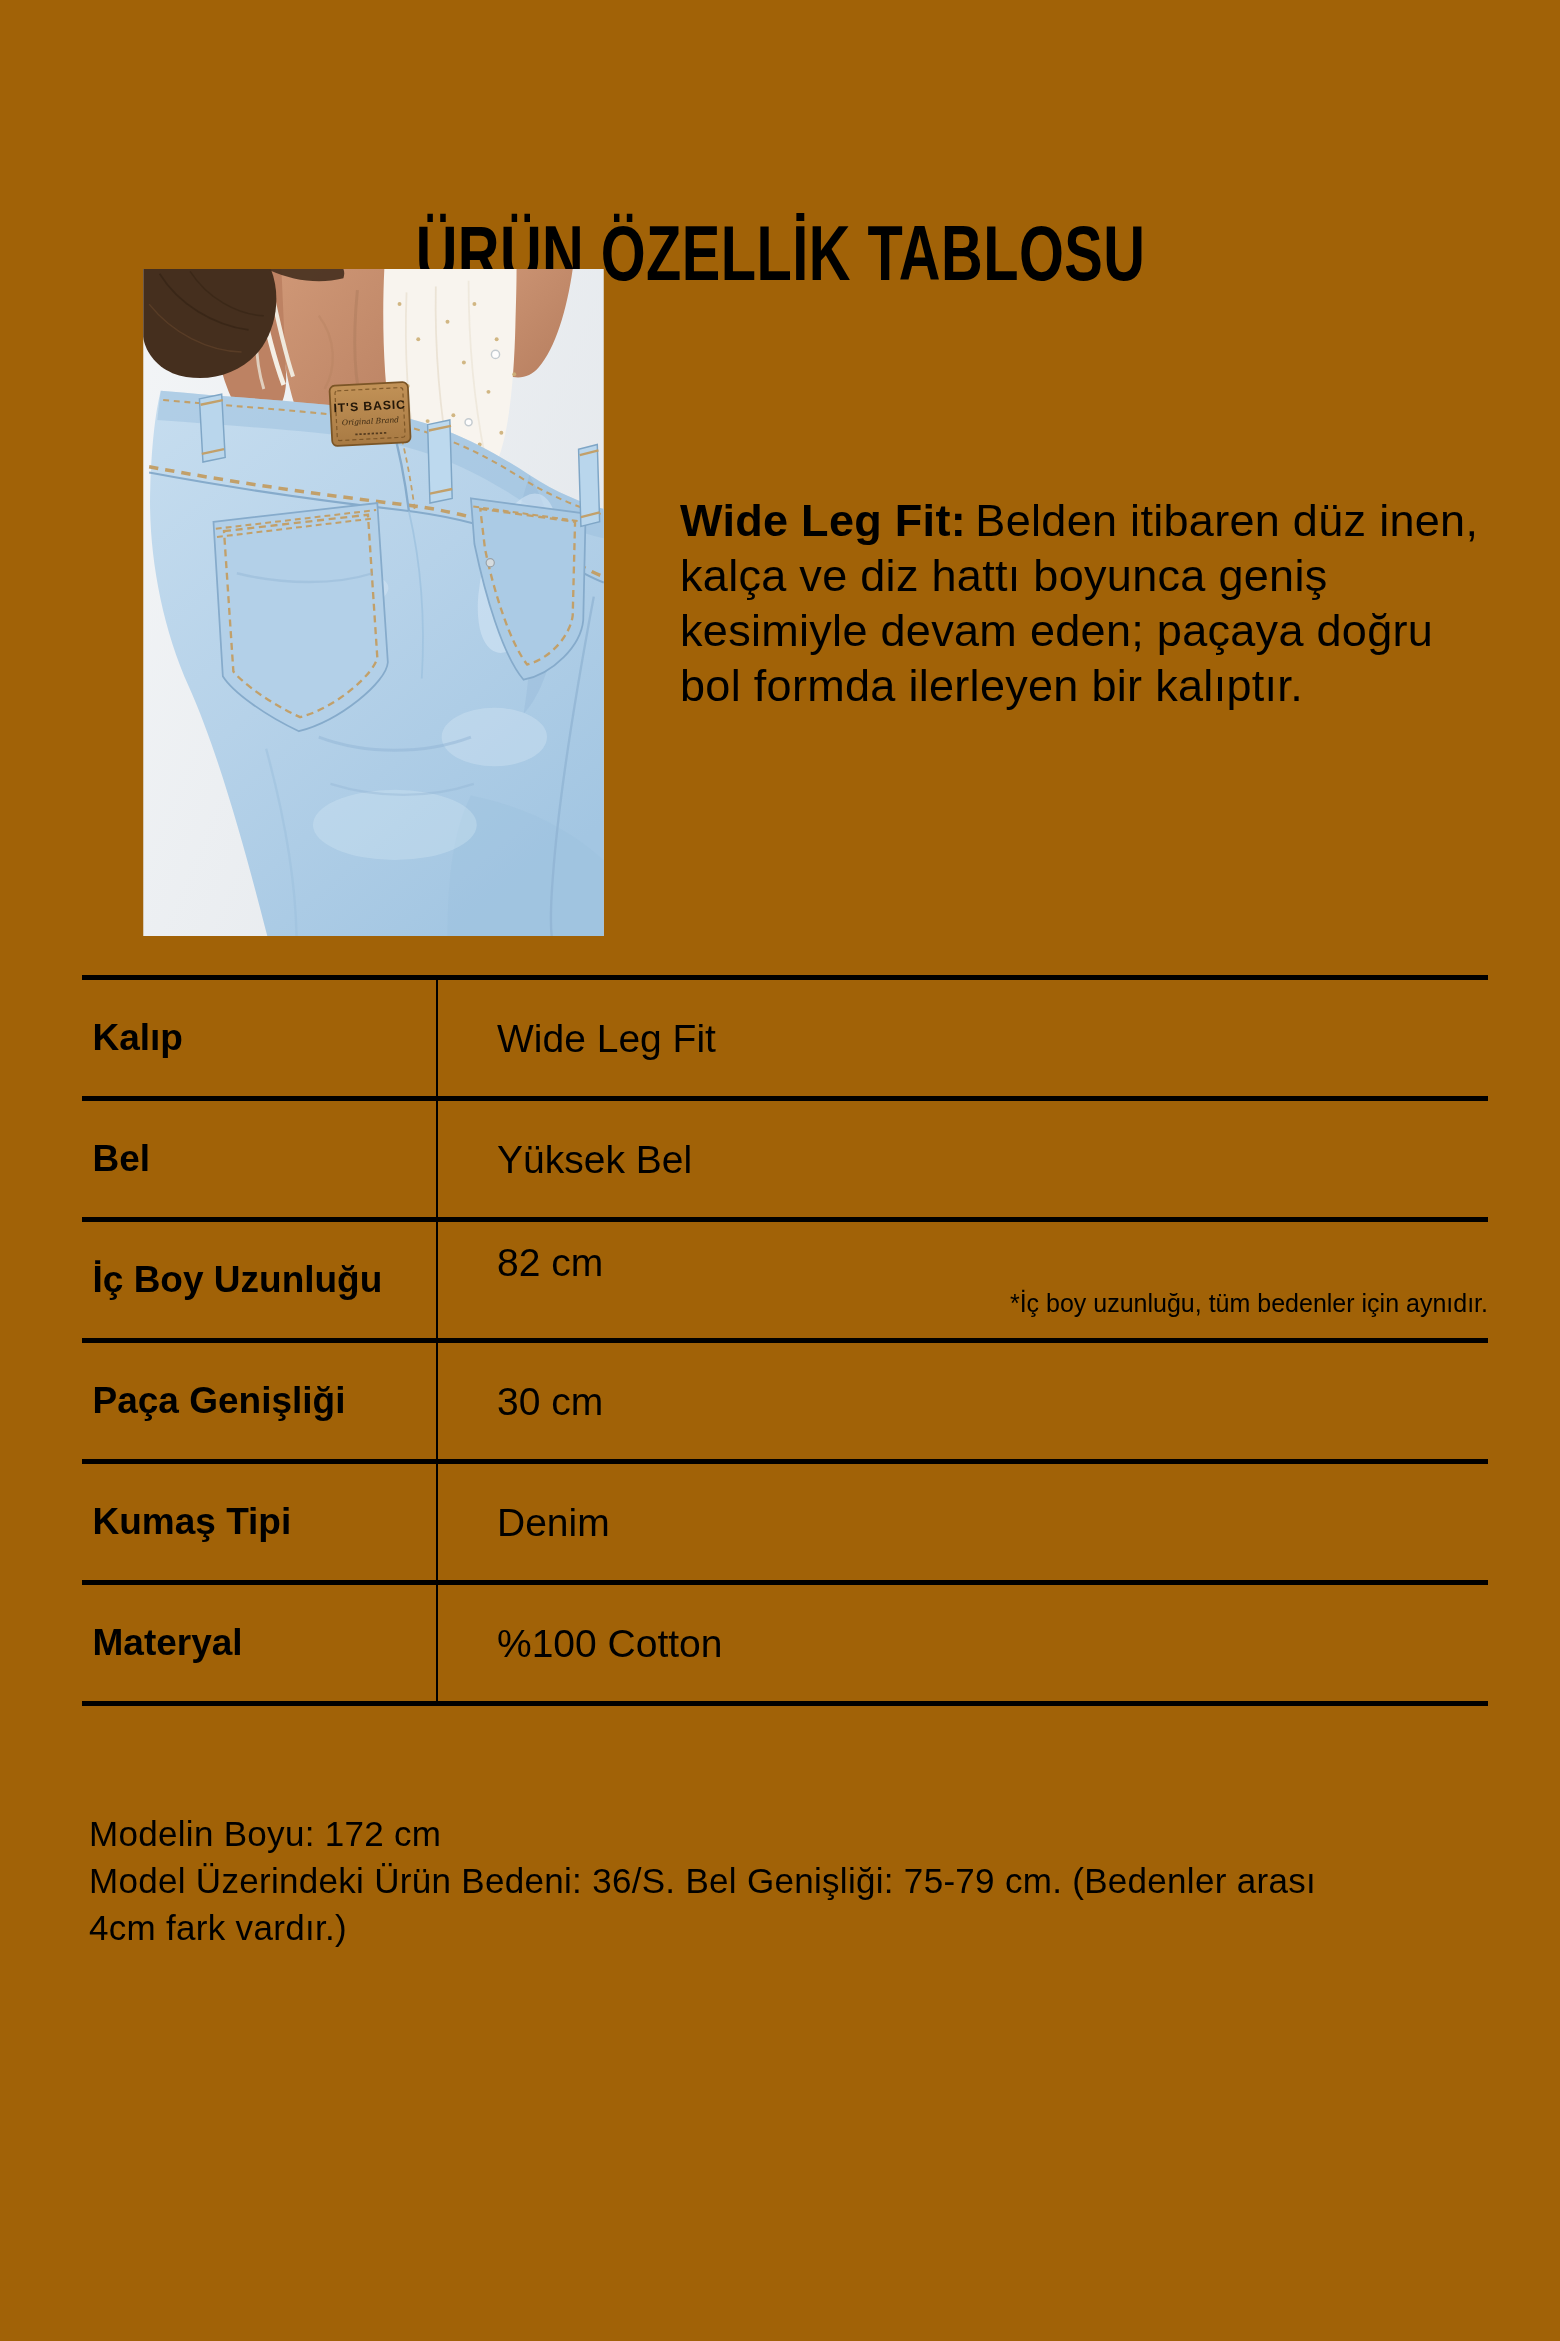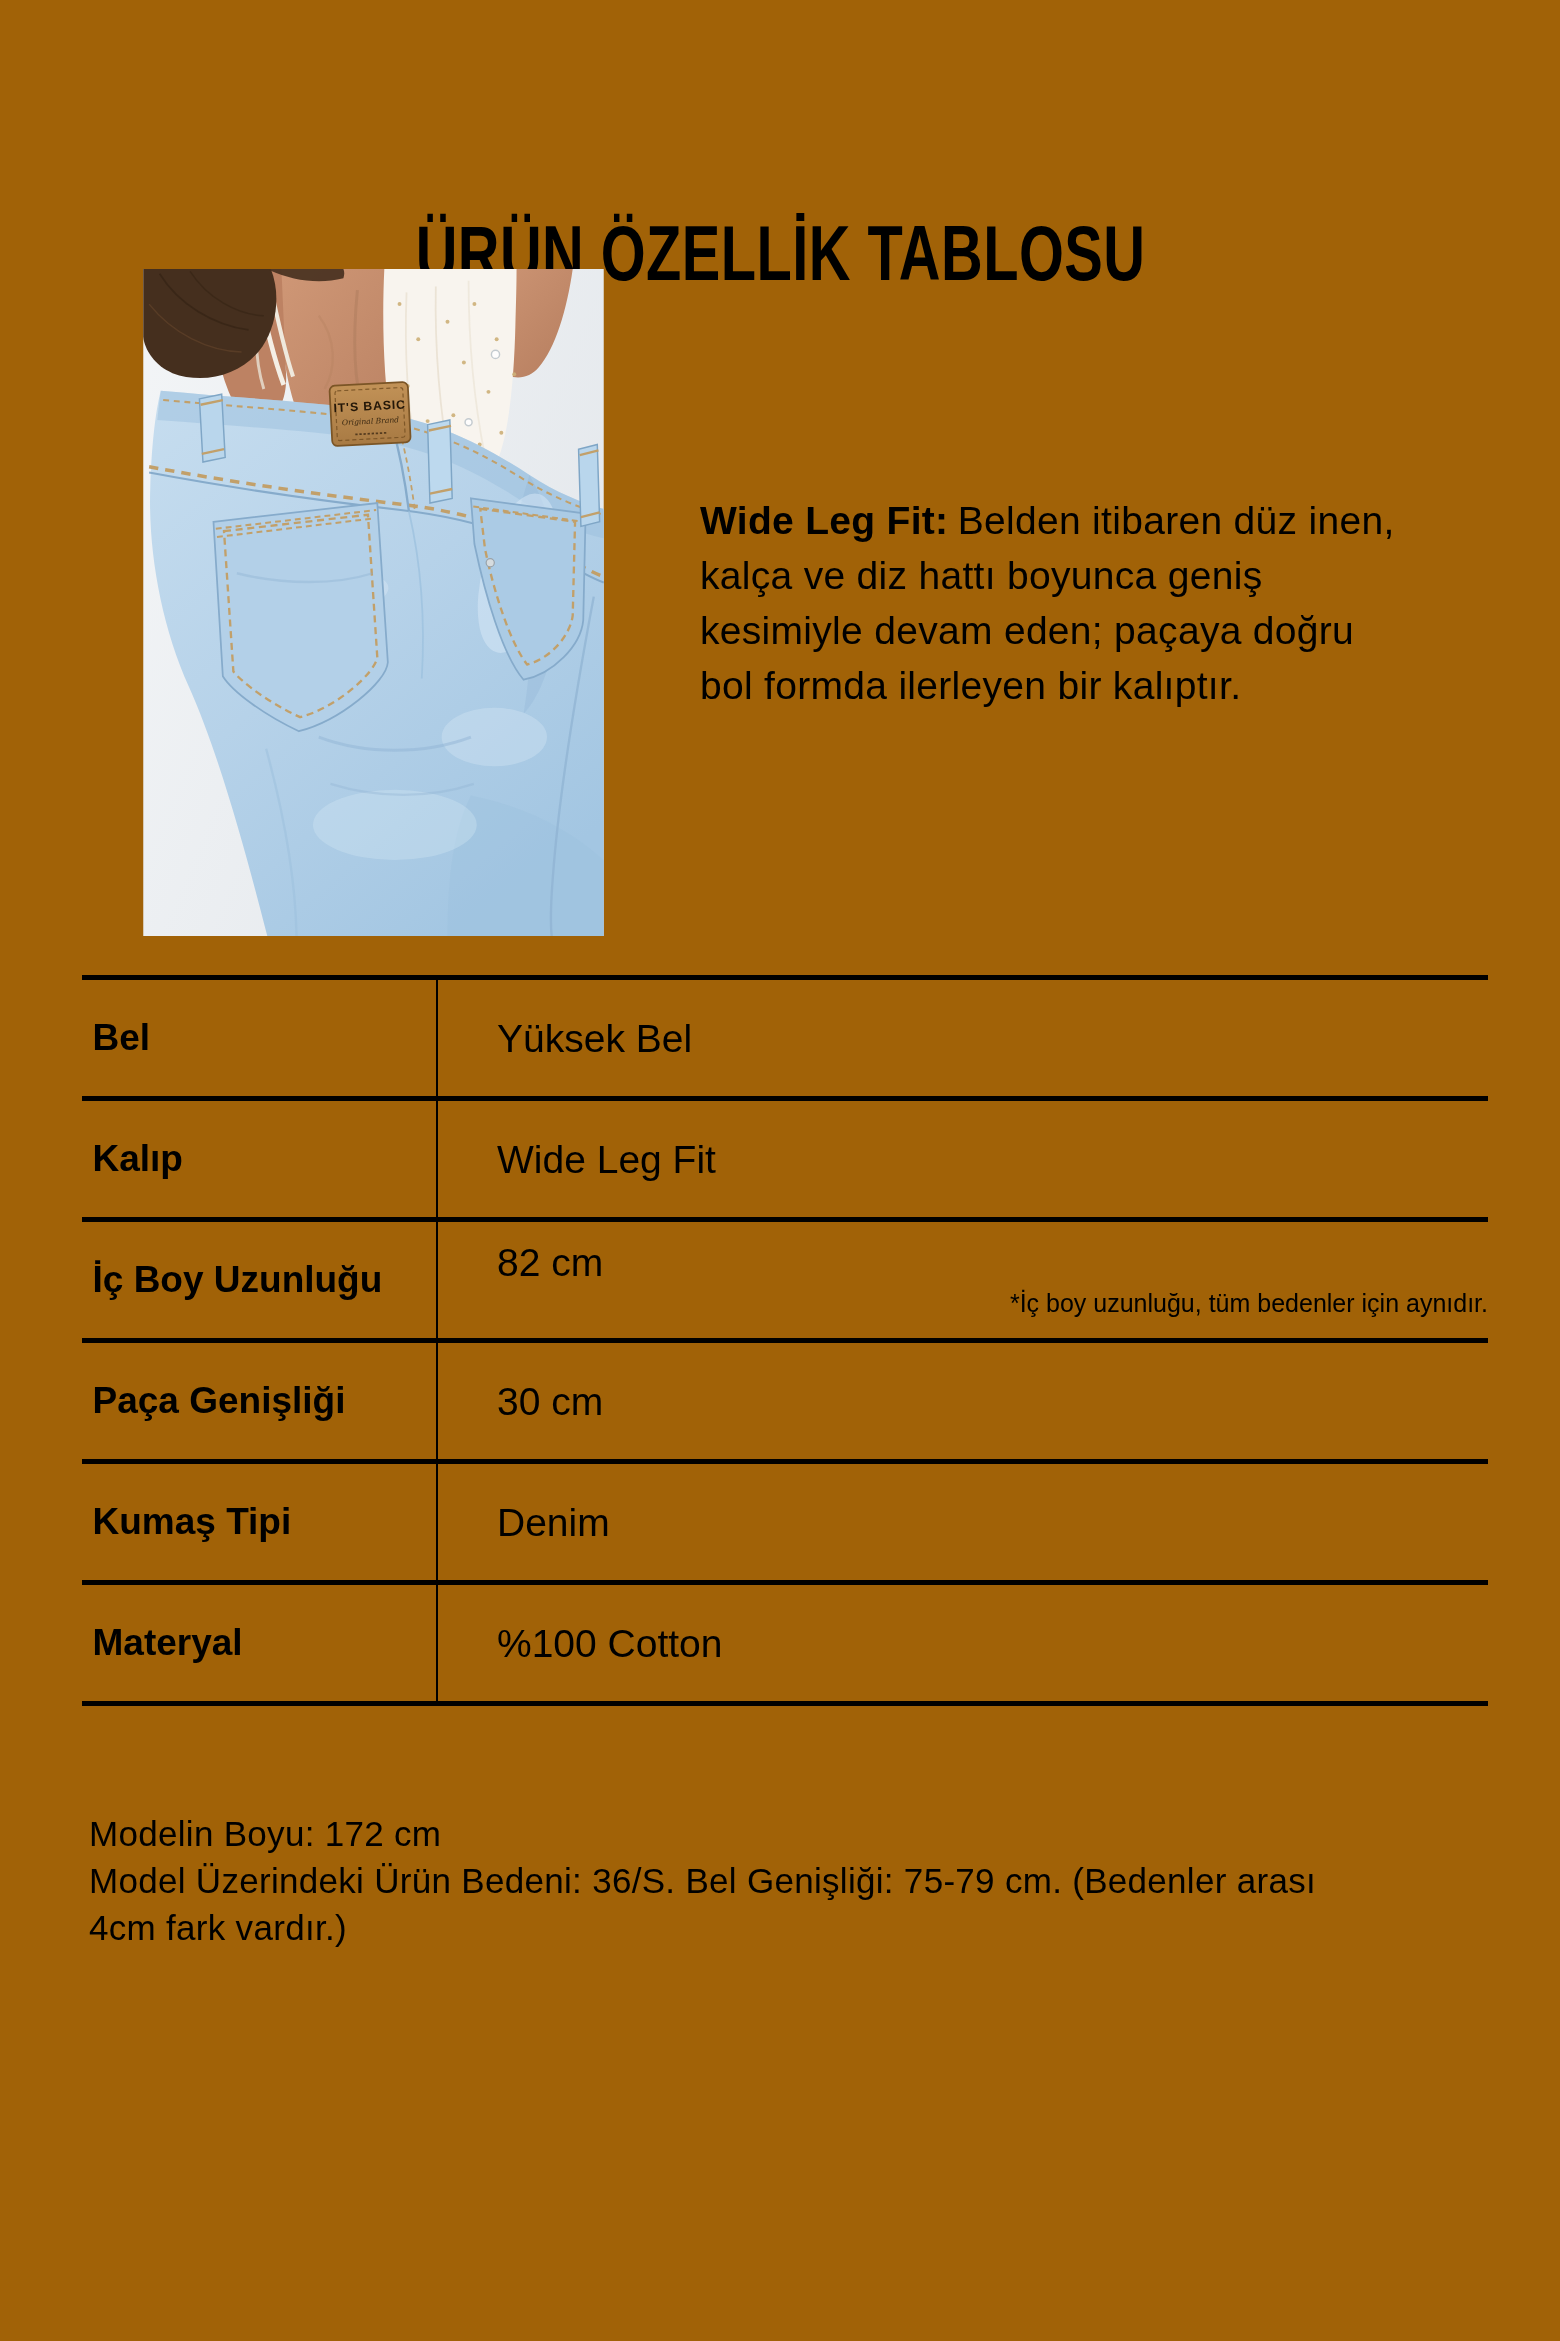--- a/index.html
+++ b/index.html
@@ -9,22 +9,22 @@
   
   .title{position:absolute;left:0;top:157px;width:100%;text-align:center;
     font-size:77px;font-weight:800;letter-spacing:0.6px;white-space:nowrap;}
   .title .squeeze{display:inline-block;transform:scaleX(0.75);transform-origin:center;}
 
   
   .photo{position:absolute;left:143px;top:269px;width:461px;height:667px;overflow:hidden;}
   .photo svg{display:block;width:100%;height:100%;}
 
   
-  .desc{position:absolute;left:700px;top:493px;width:855px;
-    font-size:39px;line-height:55px;letter-spacing:0.3px;}
+  .desc{position:absolute;left:680px;top:493px;width:855px;
+    font-size:45px;line-height:55px;letter-spacing:0.3px;}
   .desc .lead{font-weight:bold;margin-right:9.4px;}
 
   
   .spec{position:absolute;left:82px;top:975px;width:1406px;border-top:5.3px solid #000;}
   .spec .row{display:flex;height:116px;border-bottom:5.3px solid #000;}
   .spec .label-cell{width:354px;display:flex;align-items:center;padding-left:10.5px;
     font-size:37px;font-weight:bold;box-sizing:border-box;}
   .spec .value-cell{flex:1;border-left:2.3px solid #000;padding-left:59px;
     display:flex;flex-direction:column;justify-content:center;box-sizing:border-box;}
   .spec .value{font-size:39px;line-height:41px;}
@@ -182,29 +182,29 @@
 
   <div class="desc">
     <div><span class="lead">Wide Leg Fit:</span><span>Belden itibaren düz inen,</span></div>
     <div>kalça ve diz hattı boyunca geniş</div>
     <div>kesimiyle devam eden; paçaya doğru</div>
     <div>bol formda ilerleyen bir kalıptır.</div>
   </div>
 
   <div class="spec">
     <div class="row">
+      <div class="label-cell">Kalıp</div>
+      <div class="value-cell">
+          <div class="value">Wide Leg Fit</div>
+        </div>
+    </div>
+    <div class="row">
       <div class="label-cell">Bel</div>
       <div class="value-cell">
           <div class="value">Yüksek Bel</div>
-        </div>
-    </div>
-    <div class="row">
-      <div class="label-cell">Kalıp</div>
-      <div class="value-cell">
-          <div class="value">Wide Leg Fit</div>
         </div>
     </div>
     <div class="row">
       <div class="label-cell">İç Boy Uzunluğu</div>
       <div class="value-cell">
           <div class="value">82 cm</div>
           <div class="note">*İç boy uzunluğu, tüm bedenler için aynıdır.</div>
         </div>
     </div>
     <div class="row">

